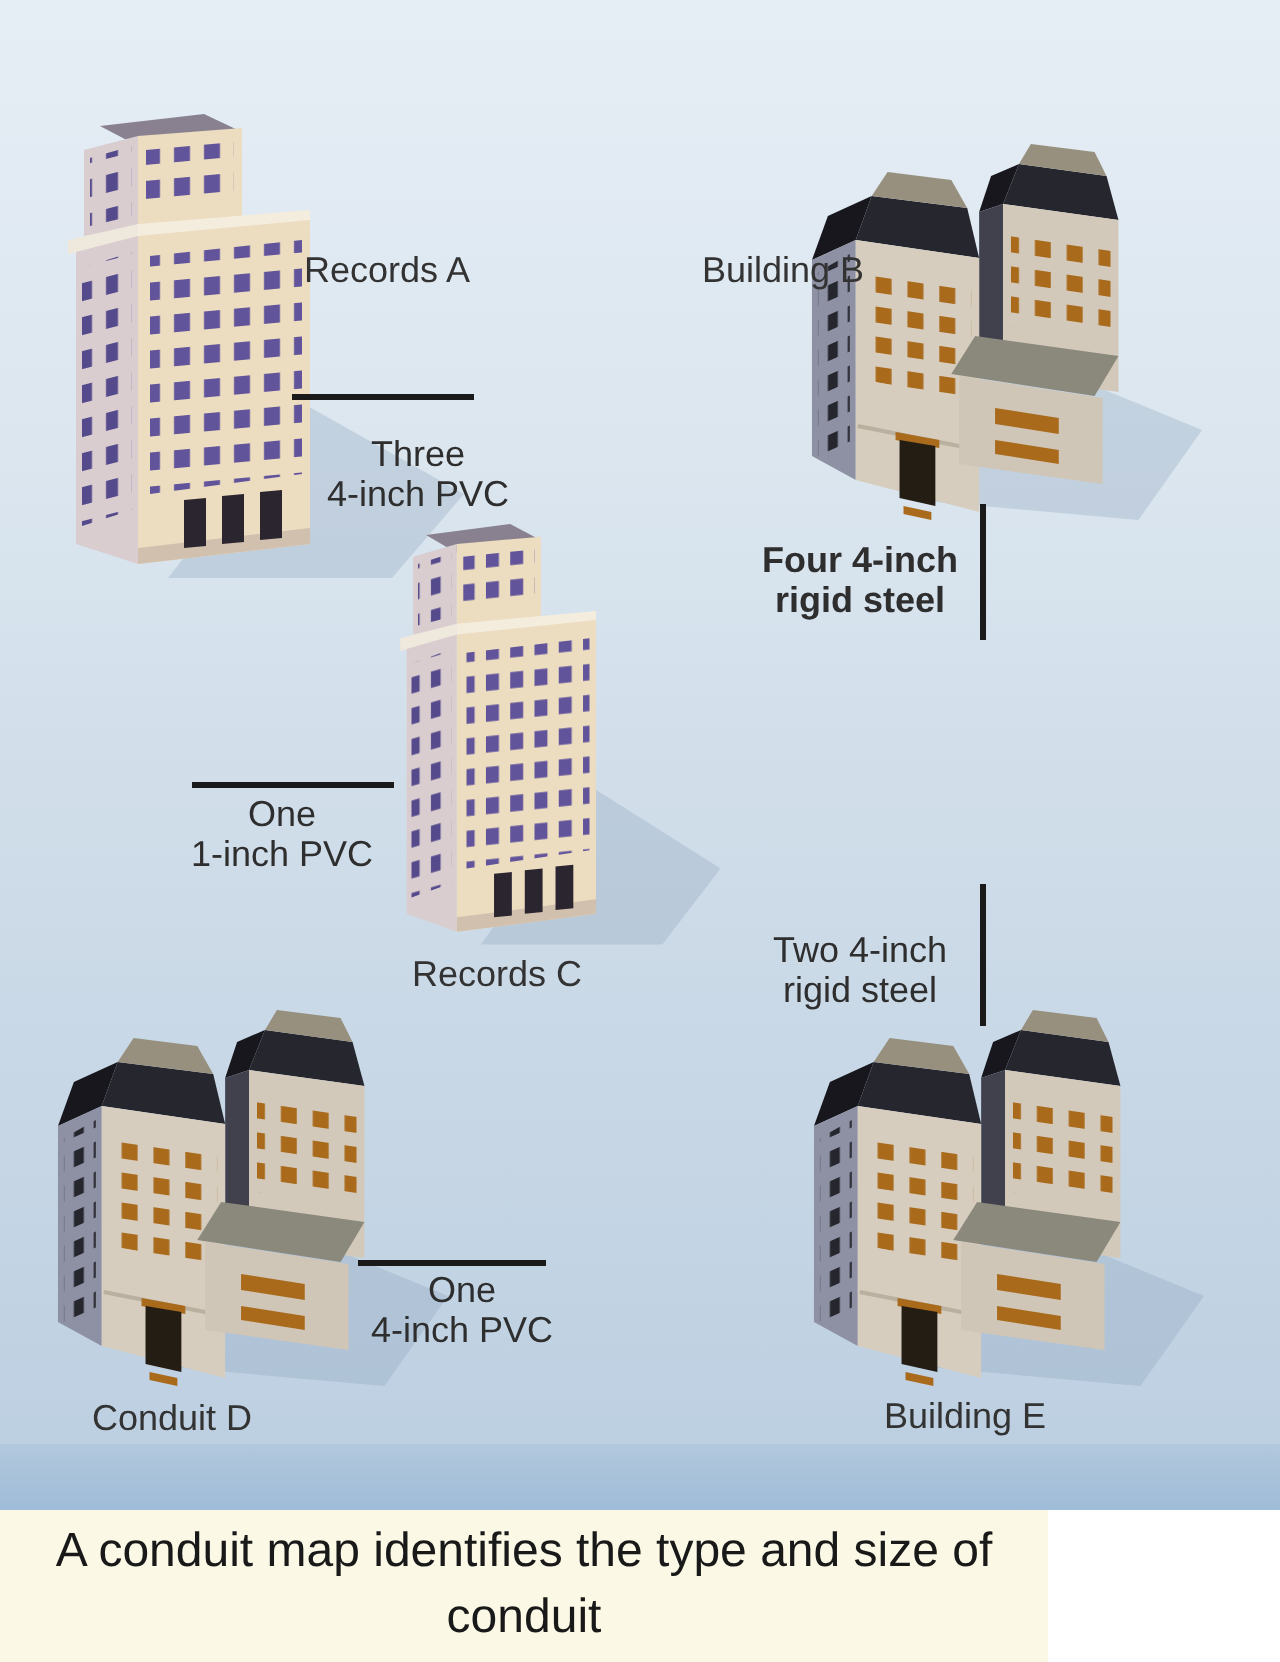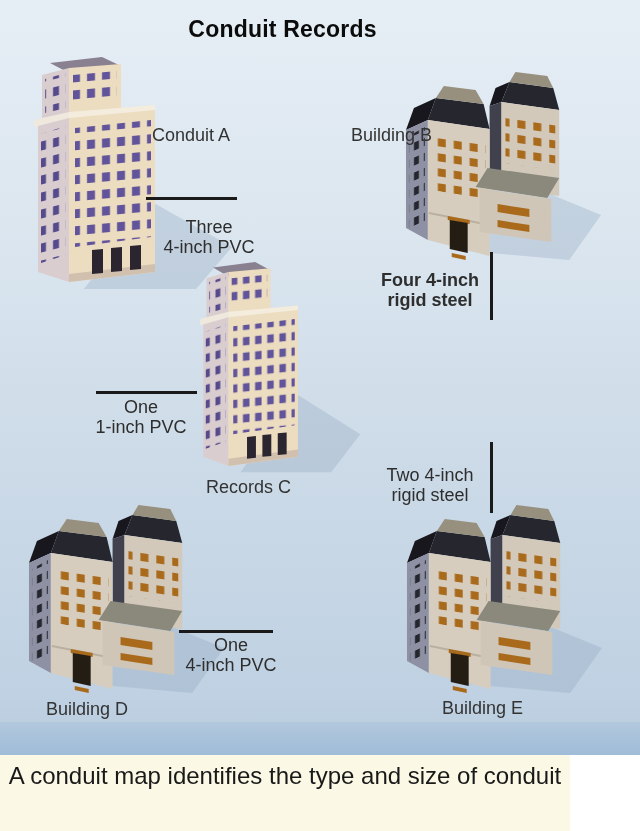--- a/index.html
+++ b/index.html
@@ -43,21 +43,21 @@
   .clabel{
     position:absolute;width:106px;text-align:center;
     font-size:18px;line-height:20px;color:#2e2e2e;white-space:nowrap;
   }
   .tA{left:156px;top:203px;margin-top:14px;}
   .tB{left:377px;top:270px;font-weight:bold;}
   .tC{left:88px;top:397px;}
   .tD{left:178px;top:635px;}
   .tE{left:377px;top:465px;}
   .caption{
-    position:absolute;left:0;top:755px;width:570px;height:76px;
+    position:absolute;left:0;top:755px;width:524px;height:76px;
     background:#fbf9e6;text-align:center;color:#191919;
     font-size:24px;line-height:33px;padding-top:4px;box-sizing:border-box;
   }
   .defs{position:absolute;width:0;height:0;overflow:hidden;}
 </style>
 </head>
 <body>
 
 <svg class="defs" aria-hidden="true">
   <defs>
@@ -123,42 +123,41 @@
       <polygon points="46,146 68,150 68,154 46,150" fill="#a96a1c"></polygon>
       <polygon points="48,150 66,153 66,183 48,179" fill="#231d14"></polygon>
       <polygon points="50,183 64,186 64,190 50,187" fill="#a96a1c"></polygon>
     </g>
   </defs>
 </svg>
 
 <div class="page">
   <div class="scene">
     <div class="band"></div>
-    <h1 class="title">Conduit Records</h1>
 
     <svg class="b bA" viewBox="0 0 220 235" preserveAspectRatio="none">
         <use href="#g-tower"></use>
       </svg>
     <svg class="b bB" viewBox="0 0 205 200" preserveAspectRatio="none">
         <use href="#g-complex"></use>
       </svg>
     <svg class="b bC" viewBox="0 0 220 235" preserveAspectRatio="none">
         <use href="#g-tower"></use>
       </svg>
     <svg class="b bD" viewBox="0 0 205 200" preserveAspectRatio="none">
         <use href="#g-complex"></use>
       </svg>
     <svg class="b bE" viewBox="0 0 205 200" preserveAspectRatio="none">
         <use href="#g-complex"></use>
       </svg>
 
-    <div class="blabel lA">Conduit A</div>
+    <div class="blabel lA">Records A</div>
     <div class="blabel lB">Building B</div>
     <div class="blabel lC">Records C</div>
-    <div class="blabel lD">Building D</div>
+    <div class="blabel lD">Conduit D</div>
     <div class="blabel lE">Building E</div>
 
     <div class="cline hA"></div>
     <div class="cline vB"></div>
     <div class="cline hC"></div>
     <div class="cline hD"></div>
     <div class="cline vE"></div>
 
     <div class="clabel tA">
       <div>Three</div>

